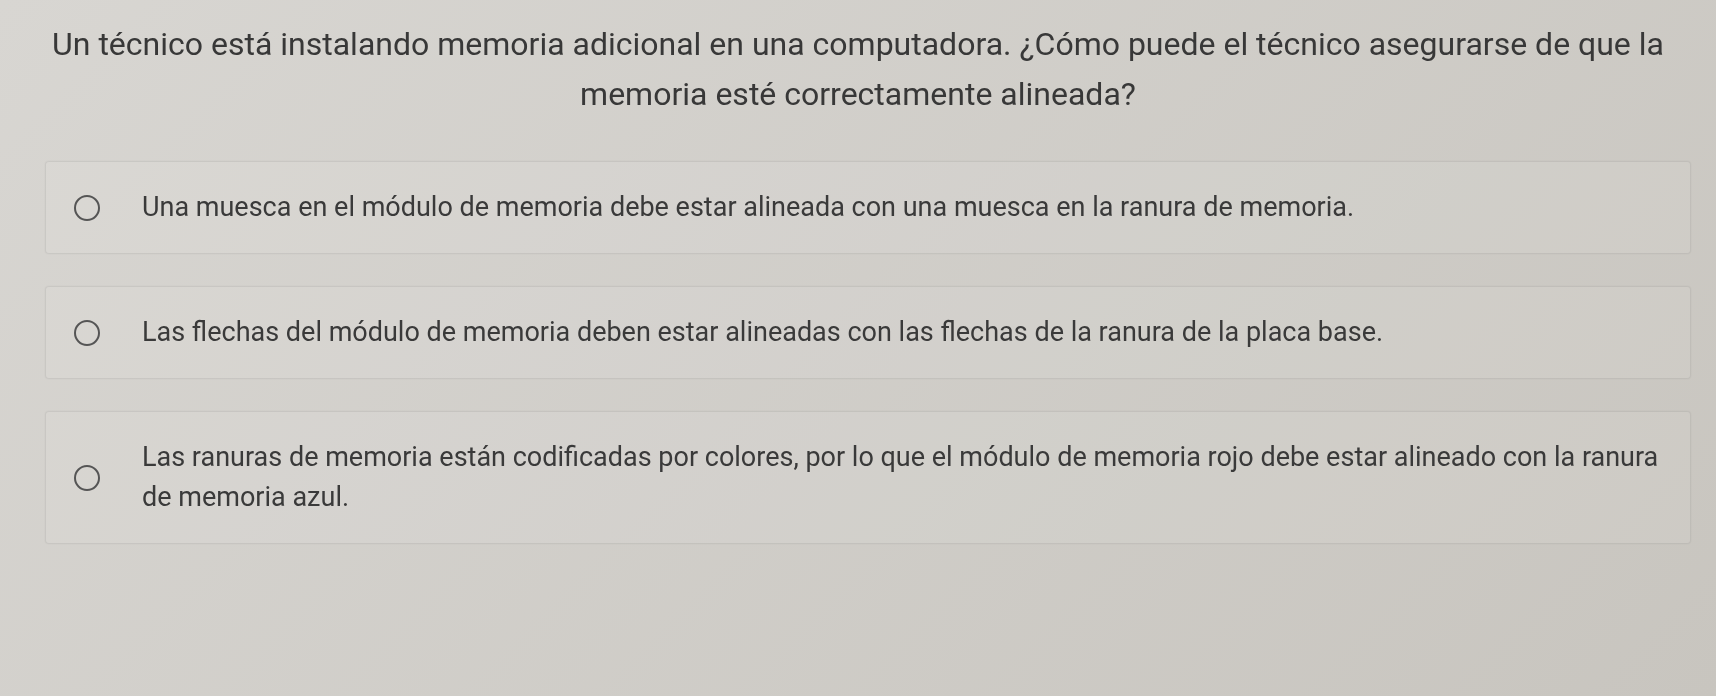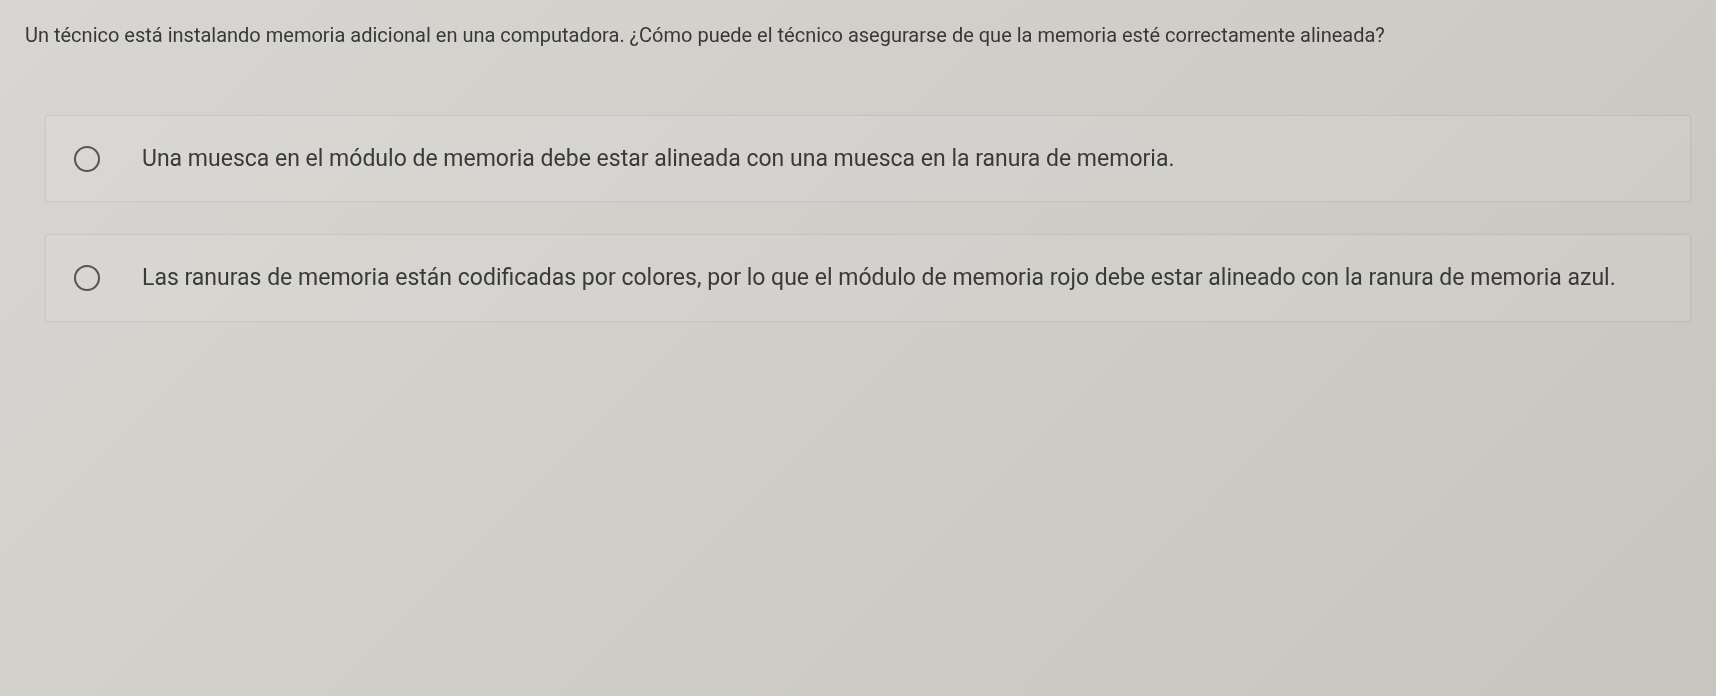--- a/index.html
+++ b/index.html
@@ -10,25 +10,26 @@
     body {
       font-family: -apple-system, BlinkMacSystemFont, "Segoe UI", Roboto, Helvetica, Arial, sans-serif;
       background: linear-gradient(135deg, #d8d6d2 0%, #c8c5bf 100%);
       width: 1716px;
       height: 696px;
       padding: 20px 25px;
       color: #3a3a3a;
       overflow: hidden;
     }
     .question {
-      font-size: 20px;
+      font-size: 32px;
       line-height: 1.55;
       color: #383838;
-      margin-bottom: 64px;
+      margin-bottom: 42px;
       font-weight: 400;
+      text-align: center;
     }
     .options {
       display: flex;
       flex-direction: column;
       gap: 32px;
       margin-left: 20px;
     }
     .option {
       display: flex;
       align-items: center;
@@ -42,33 +43,37 @@
     }
     .radio {
       width: 26px;
       height: 26px;
       min-width: 26px;
       border: 2.5px solid #555;
       border-radius: 50%;
       background: transparent;
     }
     .option-text {
-      font-size: 23px;
+      font-size: 27px;
       color: #3a3a3a;
       line-height: 1.45;
       font-weight: 400;
     }
   </style>
 </head>
 <body>
 
 <div class="question">Un técnico está instalando memoria adicional en una computadora. ¿Cómo puede el técnico asegurarse de que la memoria esté correctamente alineada?</div>
 
 <div class="options">
   <div class="option">
     <div class="radio"></div>
     <div class="option-text">Una muesca en el módulo de memoria debe estar alineada con una muesca en la ranura de memoria.</div>
   </div>
   <div class="option">
     <div class="radio"></div>
+    <div class="option-text">Las flechas del módulo de memoria deben estar alineadas con las flechas de la ranura de la placa base.</div>
+  </div>
+  <div class="option">
+    <div class="radio"></div>
     <div class="option-text">Las ranuras de memoria están codificadas por colores, por lo que el módulo de memoria rojo debe estar alineado con la ranura de memoria azul.</div>
   </div>
 </div>
 
 </body></html>

